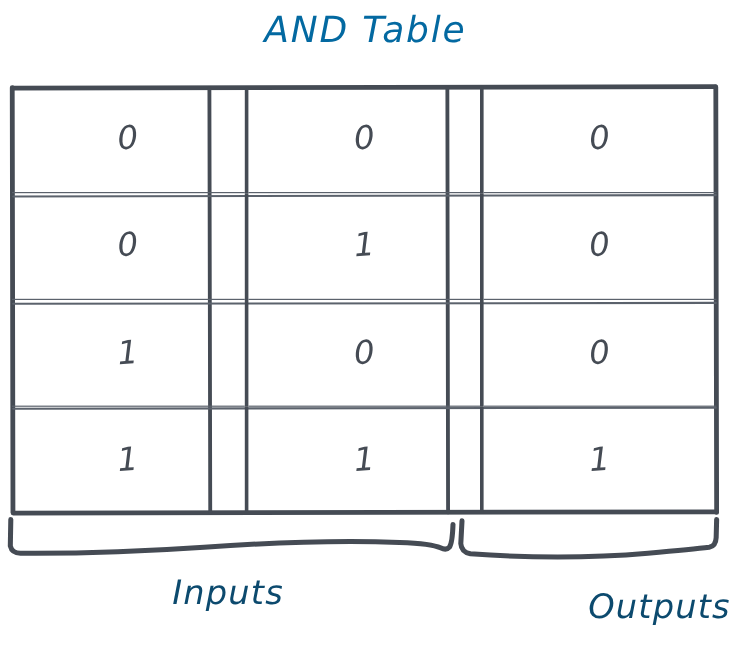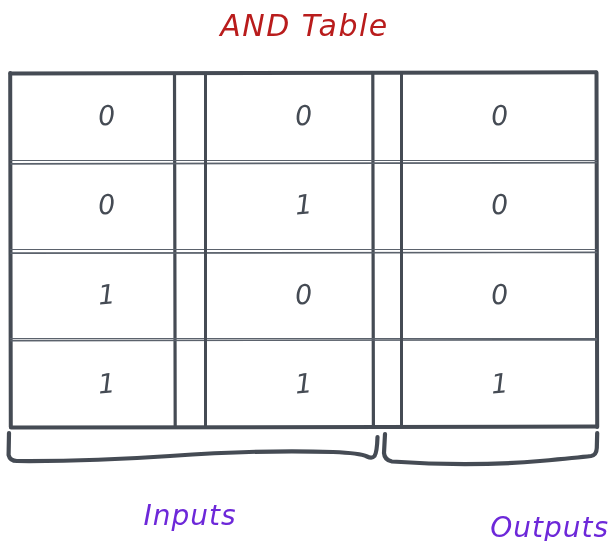--- a/index.html
+++ b/index.html
@@ -27,21 +27,21 @@
     position: absolute;
     left: 0;
     top: 8px;
     width: 609px;
     text-align: center;
     font-family: "DejaVu Sans", sans-serif;
     font-size: 30px;
     font-style: italic;
     font-weight: 500;
     letter-spacing: 1.5px;
-    color: #b91c1c;
+    color: #0369a1;
     user-select: none;
   }
 
   
   .truth-table {
     position: absolute;
     left: 10px;
     top: 72px;
     width: 587px;
     height: 355px;
@@ -72,24 +72,23 @@
     transform: rotate(-4deg);
   }
 
   
   .bracket-label {
     position: absolute;
     font-family: "DejaVu Sans", sans-serif;
     font-size: 28px;
     font-style: italic;
     letter-spacing: 1px;
-    color: #6d28d9;
+    color: #0c4a6e;
     user-select: none;
     white-space: nowrap;
-    margin-top: 22px;
   }
   #label-inputs  { left: 0;   top: 477px; width: 380px; text-align: center; }
   #label-outputs { left: 378px; top: 489px; width: 231px; text-align: right; }
 </style>
 </head>
 <body>
 
 <svg id="canvas" viewBox="0 0 609 541" aria-hidden="true">
 
   <g fill="none" stroke="#454b54" stroke-width="4" stroke-linecap="round" stroke-linejoin="round">

